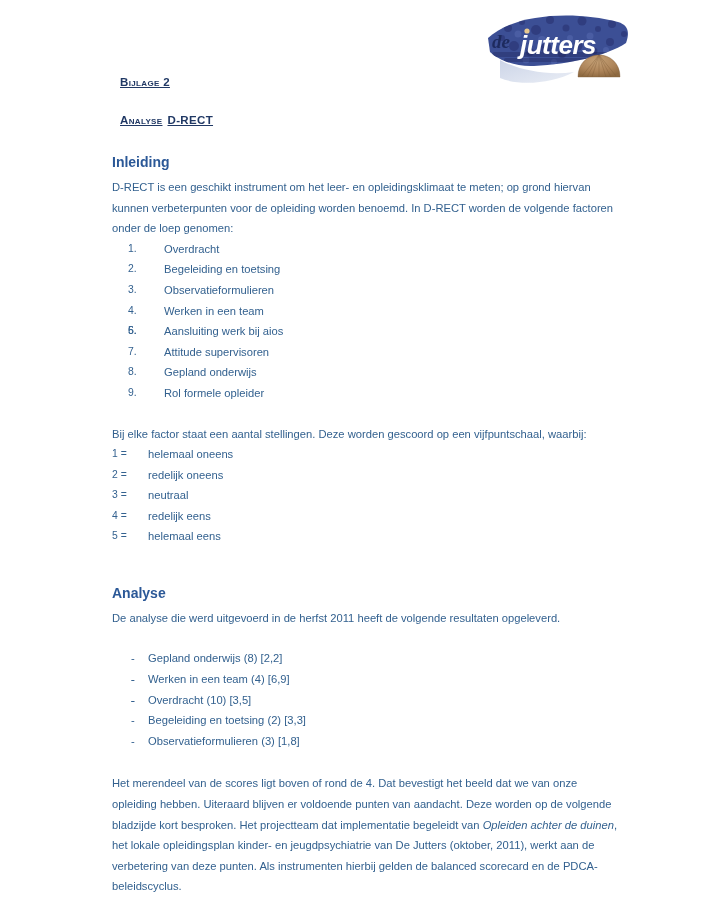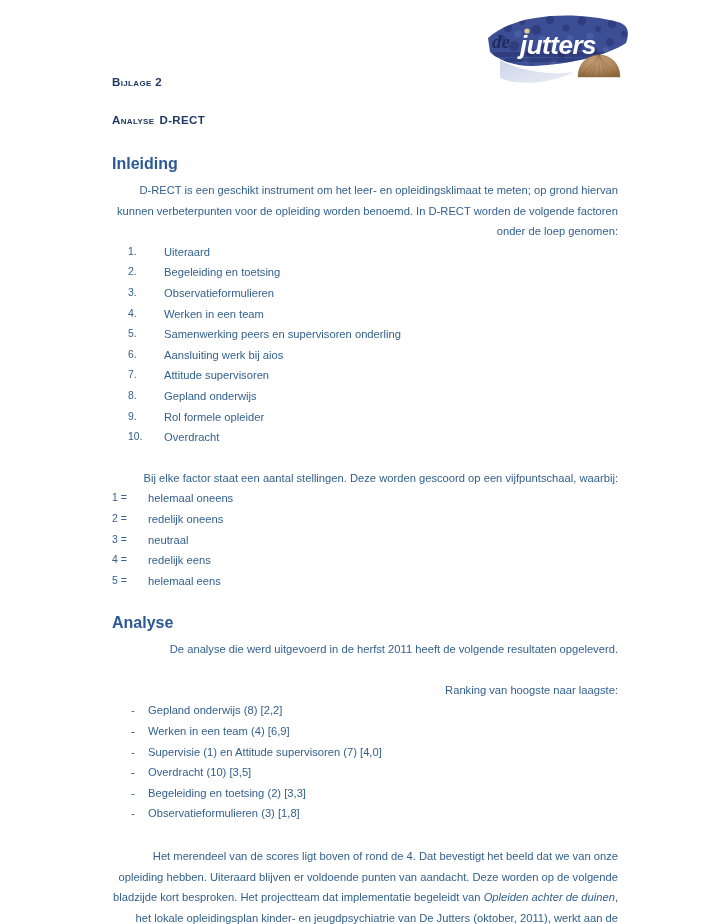--- a/index.html
+++ b/index.html
@@ -37,43 +37,43 @@
     padding: 76px 96px 0 112px;
     box-sizing: border-box;
   }
 
   .title-heading {
     font-size: 11.5px;
     font-weight: bold;
     color: #203864;
     font-variant: small-caps;
     letter-spacing: 0.35px;
-    margin: 0 0 25px 0;
+    margin: 0 0 25px 8px;
     line-height: 1.1;
+    text-decoration: underline;
   }
   .title-heading.second {
     margin-bottom: 26px;
   }
   .title-heading .gap { display: inline-block; width: 5px; }
 
   .section-heading {
-    font-size: 16px;
+    font-size: 14px;
     font-weight: bold;
     color: #2b5897;
-    margin: 0 0 3px 0;
+    margin: 16px 0 3px 0;
     line-height: 1.55;
   }
 
   p.body-text {
     font-size: 11.2px;
     line-height: 20.6px;
     margin: 0;
     color: #33618f;
     max-width: 506px;
-    text-align: right;
   }
   p.body-text.tight { max-width: 510px; }
 
   .spacer-sm { height: 20px; }
   .spacer-md { height: 22px; }
 
   
   ul.factor-list,
   ul.scale-list,
   ul.rank-list {
@@ -206,58 +206,53 @@
   <h1 class="title-heading second">
     <span>Analyse</span><span class="gap"></span><span>D-RECT</span>
   </h1>
 
   <h2 class="section-heading">Inleiding</h2>
   <p class="body-text tight">D-RECT is een geschikt instrument om het leer- en opleidingsklimaat te meten; op grond hiervan kunnen verbeterpunten voor de opleiding worden benoemd. In D-RECT worden de volgende factoren onder de loep genomen:</p>
 
   <ul class="factor-list">
     <li>
       <span class="marker">1.</span>
-      <span>Uiteraard</span>
+      <span>Overdracht</span>
     </li>
     <li>
       <span class="marker">2.</span>
       <span>Begeleiding en toetsing</span>
     </li>
     <li>
       <span class="marker">3.</span>
       <span>Observatieformulieren</span>
     </li>
     <li>
       <span class="marker">4.</span>
       <span>Werken in een team</span>
     </li>
     <li>
       <span class="marker">5.</span>
-      <span>Samenwerking peers en supervisoren onderling</span>
     </li>
     <li>
       <span class="marker">6.</span>
       <span>Aansluiting werk bij aios</span>
     </li>
     <li>
       <span class="marker">7.</span>
       <span>Attitude supervisoren</span>
     </li>
     <li>
       <span class="marker">8.</span>
       <span>Gepland onderwijs</span>
     </li>
     <li>
       <span class="marker">9.</span>
       <span>Rol formele opleider</span>
     </li>
-    <li>
-      <span class="marker">10.</span>
-      <span>Overdracht</span>
-    </li>
   </ul>
 
   <div class="spacer-sm"></div>
 
   <p class="body-text">Bij elke factor staat een aantal stellingen. Deze worden gescoord op een vijfpuntschaal, waarbij:</p>
 
   <ul class="scale-list">
     <li>
       <span class="marker">1 =</span>
       <span>helemaal oneens</span>
@@ -280,37 +275,35 @@
     </li>
   </ul>
 
   <div class="spacer-sm"></div>
 
   <h2 class="section-heading">Analyse</h2>
   <p class="body-text">De analyse die werd uitgevoerd in de herfst 2011 heeft de volgende resultaten opgeleverd.</p>
 
   <div class="spacer-sm"></div>
 
-  <p class="body-text">Ranking van hoogste naar laagste:</p>
 
   <ul class="rank-list">
     <li>
       <span class="marker">-</span>
       <span>Gepland onderwijs (8) [2,2]</span>
     </li>
     <li>
       <span class="marker">-</span>
     </li>
     <li>
       <span class="marker">-</span>
       <span>Werken in een team (4) [6,9]</span>
     </li>
     <li>
       <span class="marker">-</span>
-      <span>Supervisie (1) en Attitude supervisoren (7) [4,0]</span>
     </li>
     <li>
       <span class="marker">-</span>
     </li>
     <li>
       <span class="marker">-</span>
       <span>Overdracht (10) [3,5]</span>
     </li>
     <li>
       <span class="marker">-</span>

